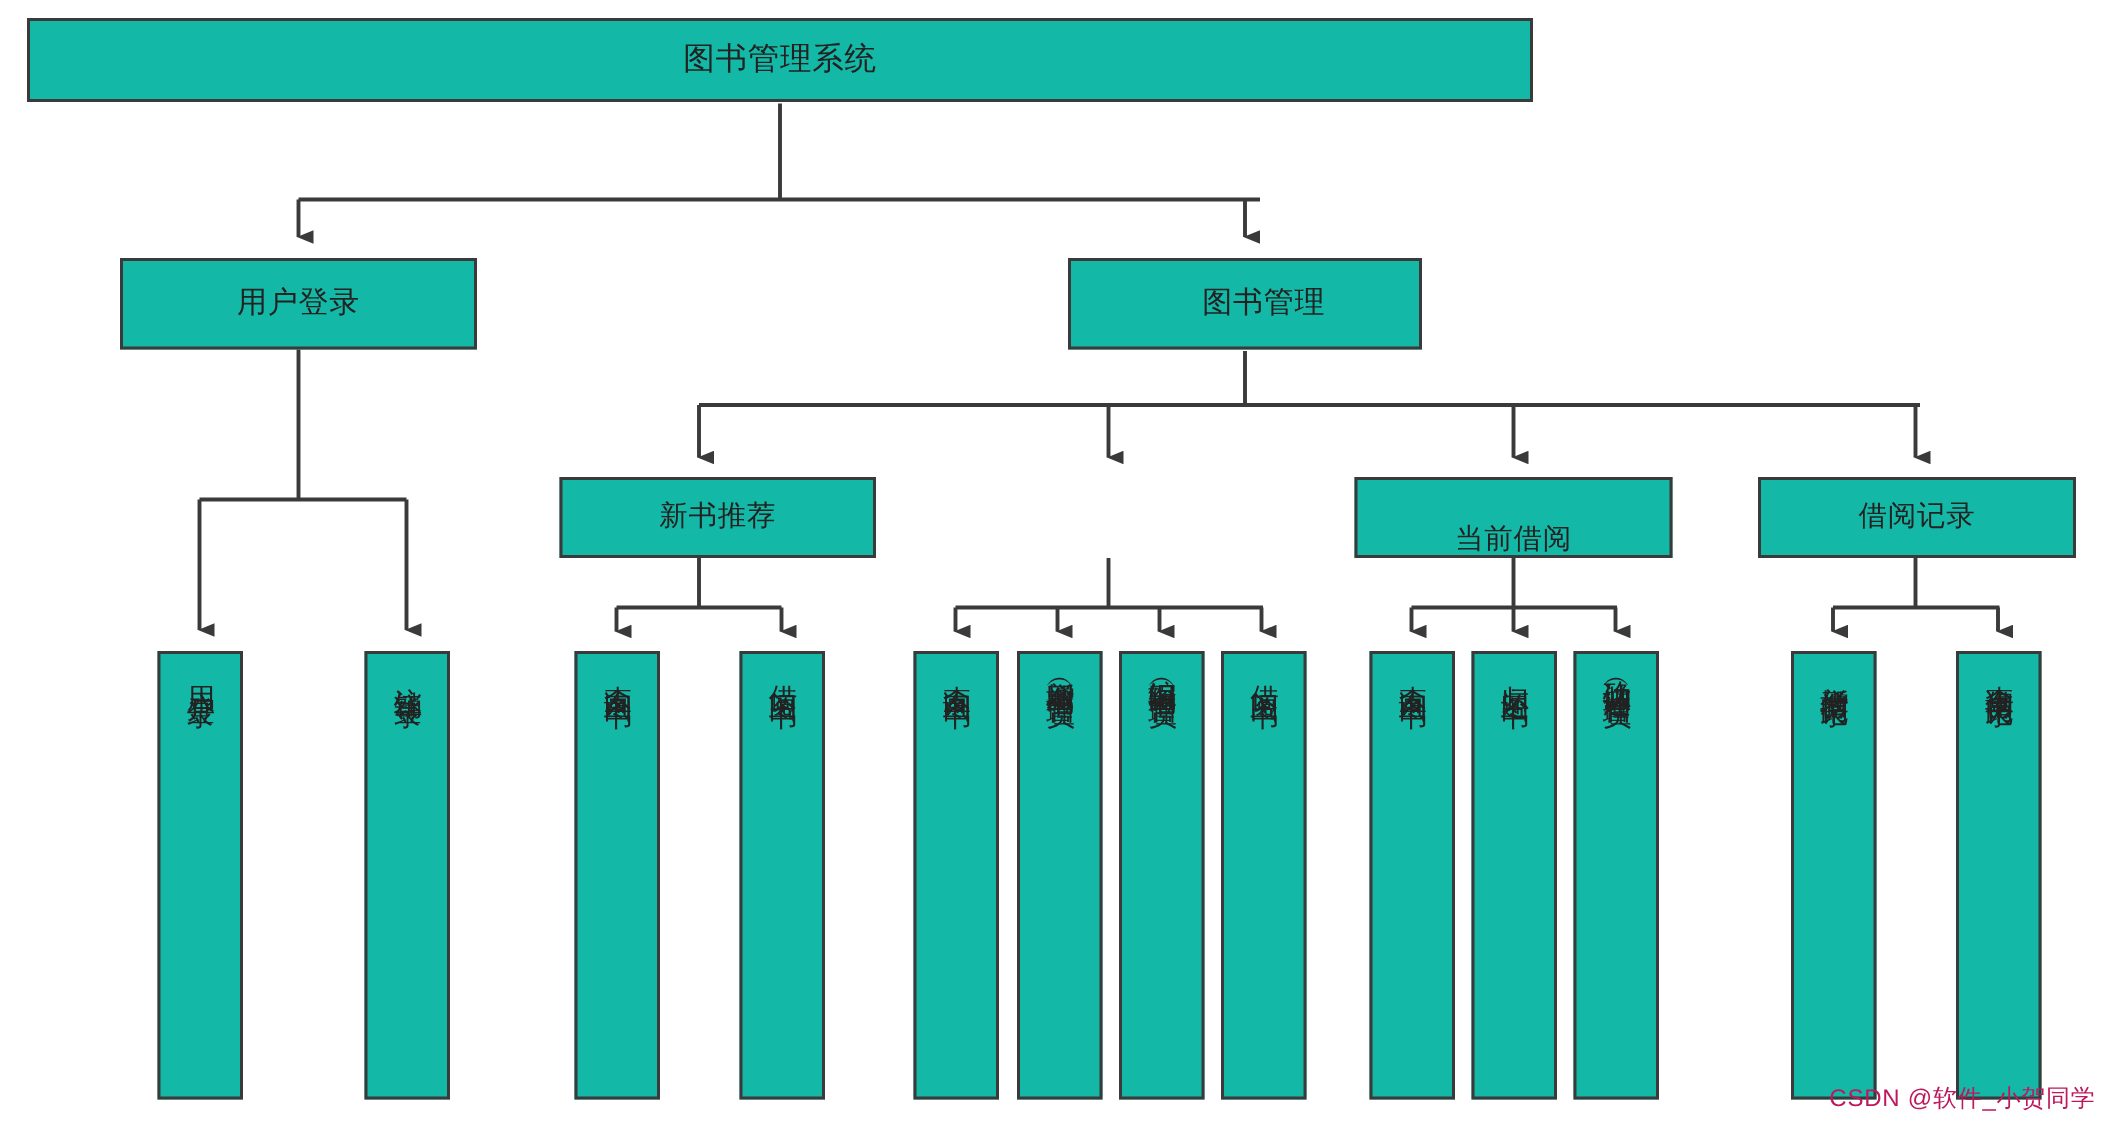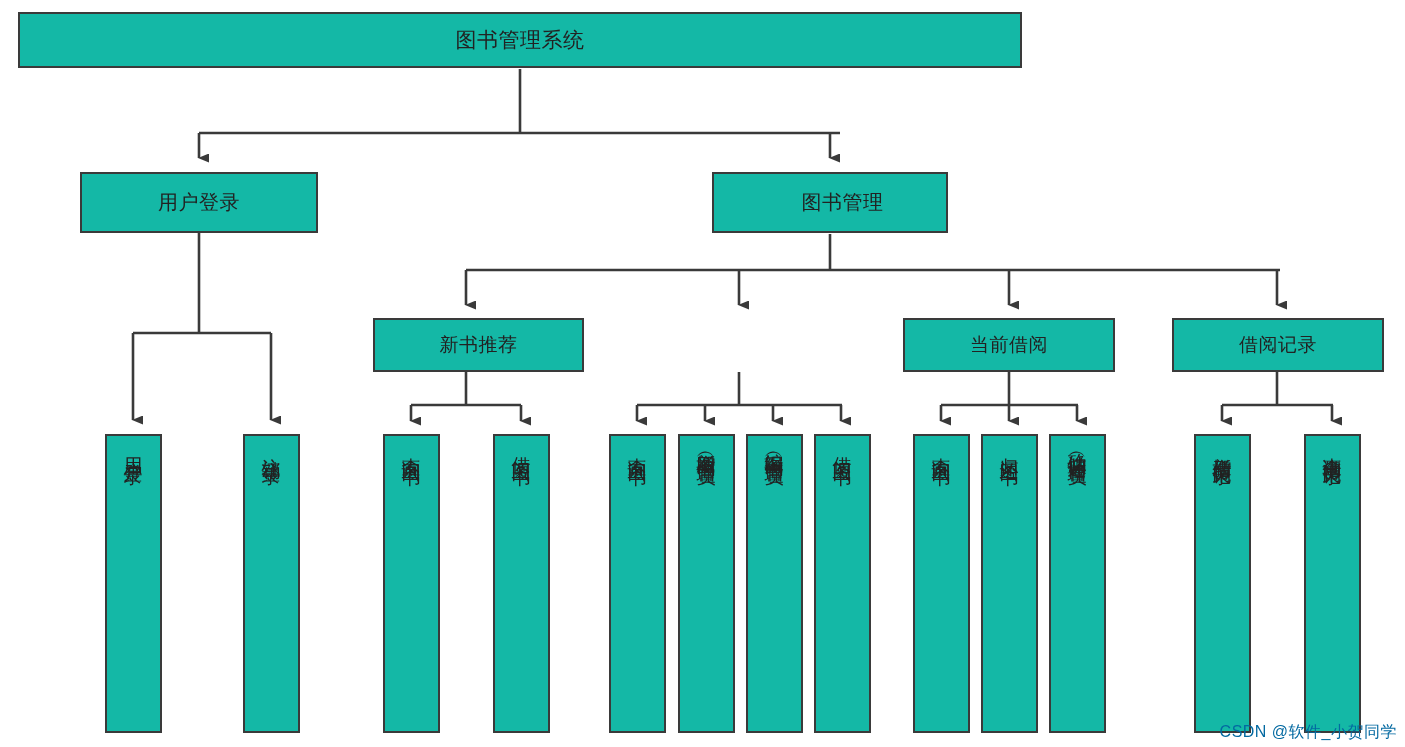--- a/index.html
+++ b/index.html
@@ -65,21 +65,21 @@
     height: auto;
     max-height: 100%;
   }
   .node.leaf.tall .node-label { letter-spacing: 2px; }
 
   .watermark {
     position: absolute;
     right: 8px;
     bottom: 4px;
     font-size: 16px;
-    color: #0369a1;
+    color: #be185d;
     letter-spacing: 0.5px;
     white-space: nowrap;
     z-index: 5;
     user-select: none;
   }
 </style>
 </head>
 <body>
 
 <div id="diagram-canvas">
@@ -144,21 +144,21 @@
 
   <div class="node level1" style="left:712px; top:172px; width:236px; height:61px;padding-left:25px;">
     <span class="node-label">图书管理</span>
   </div>
 
   <div class="node level2" style="left:361px; top:318px; width:211px; height:54px;margin-left:12px;">
     <span class="node-label">新书推荐</span>
   </div>
 
 
-  <div class="node level2" style="left:903px; top:318px; width:212px; height:54px;">
+  <div class="node level2" style="left:903px; top:318px; width:212px; height:54px;align-items:flex-end;">
     <span class="node-label">当前借阅</span>
   </div>
 
   <div class="node level2" style="left:1172px; top:318px; width:212px; height:54px;">
     <span class="node-label">借阅记录</span>
   </div>
 
   <div class="node leaf" style="left:105px; top:434px; width:57px; height:299px;">
     <span class="node-label">用户登录</span>
   </div>

